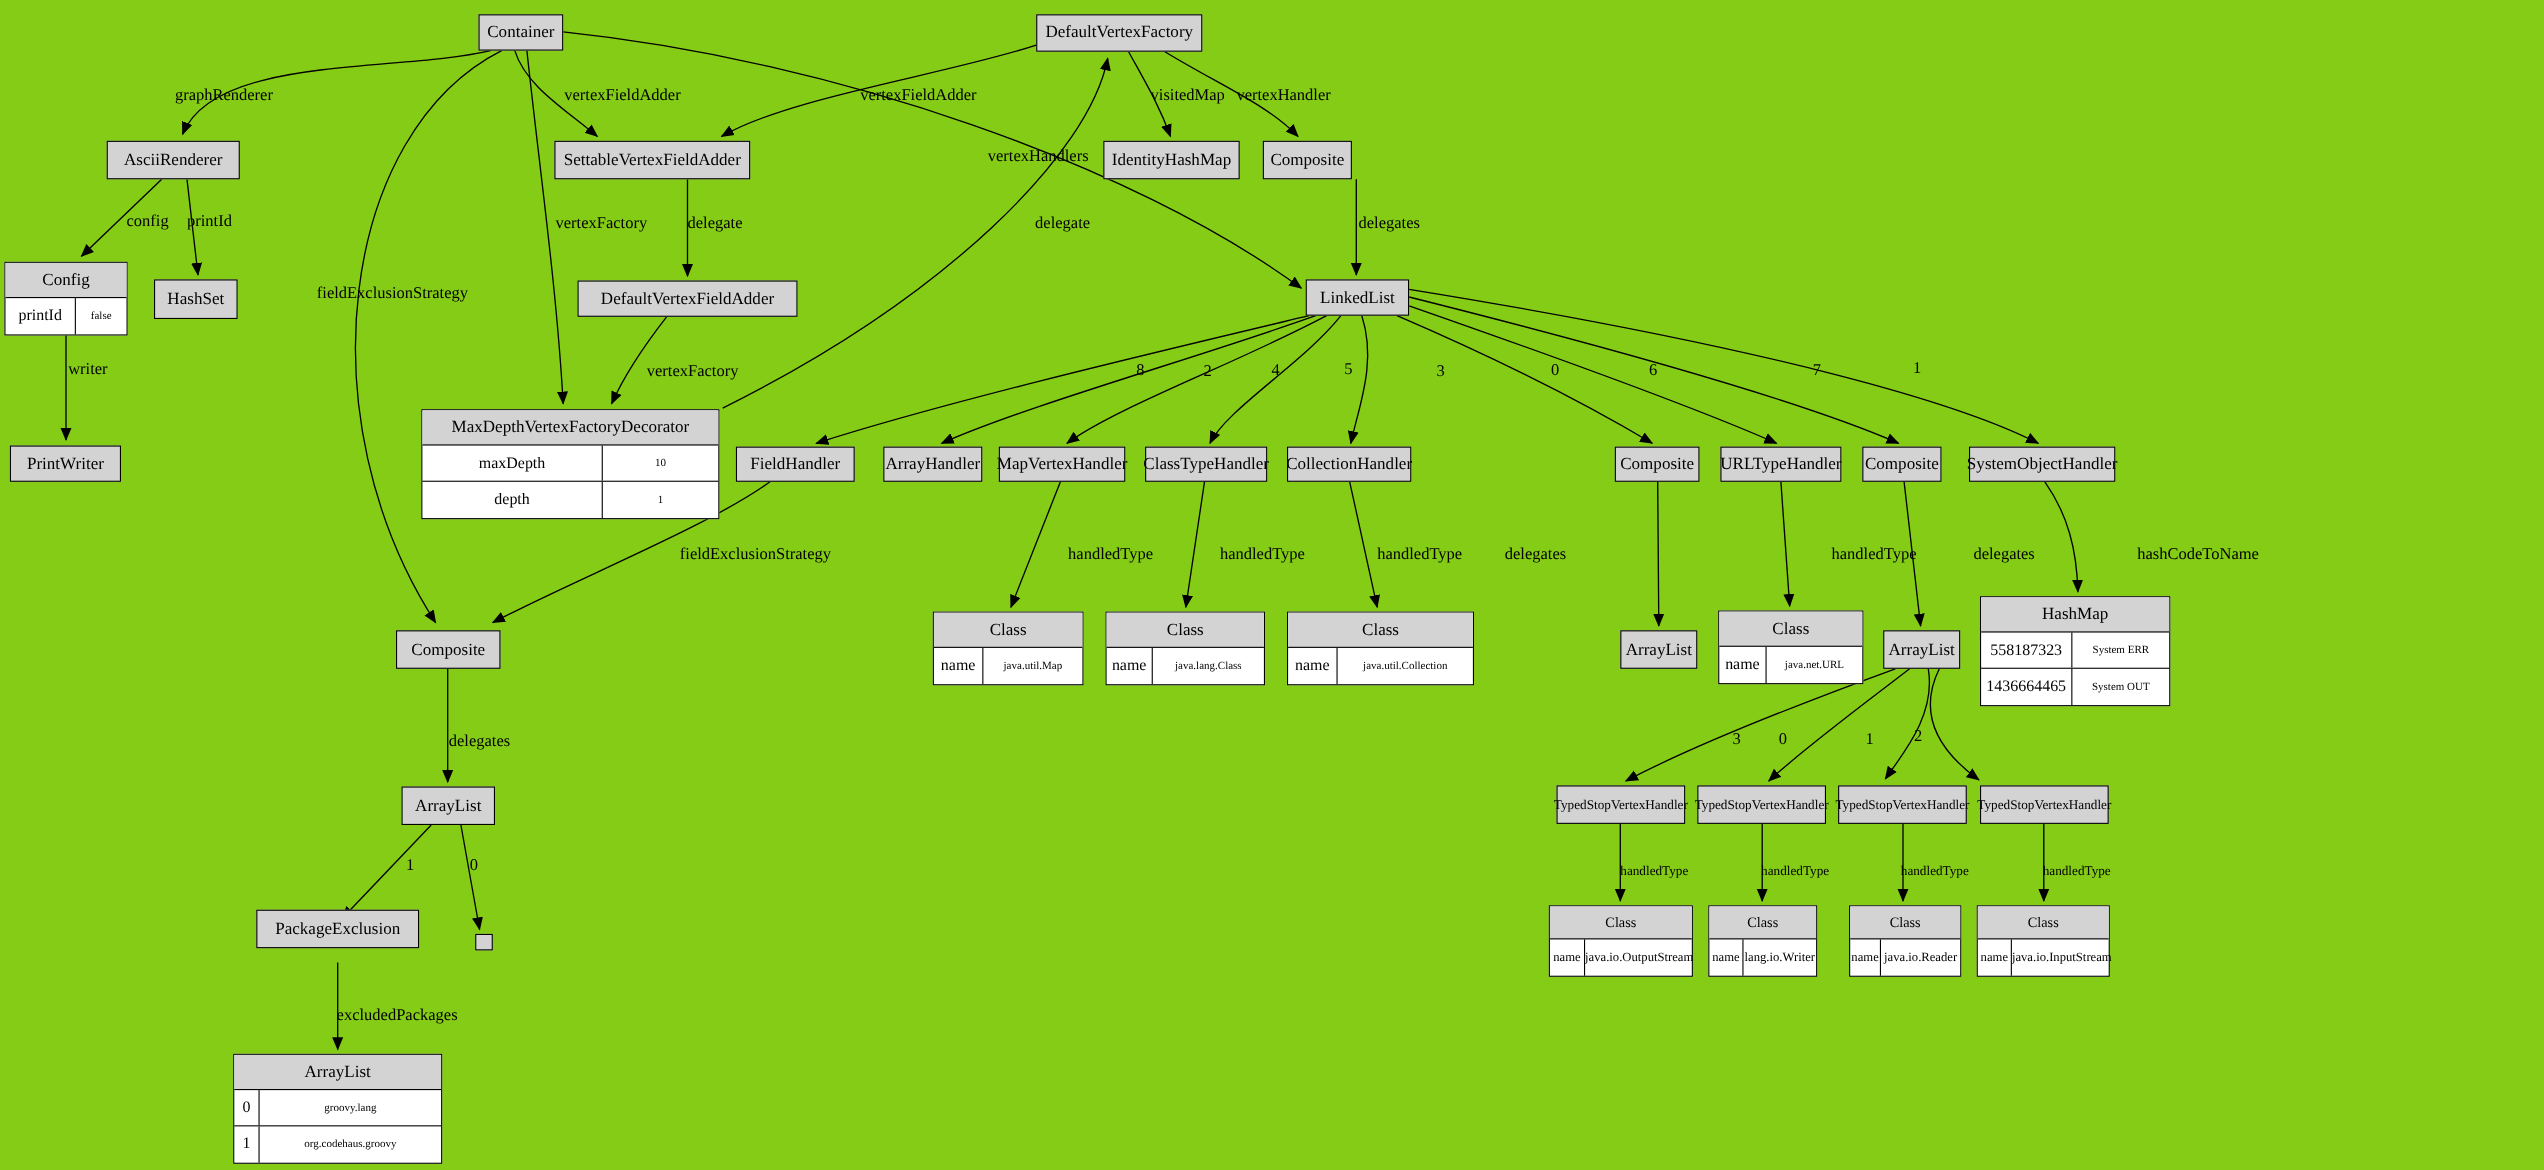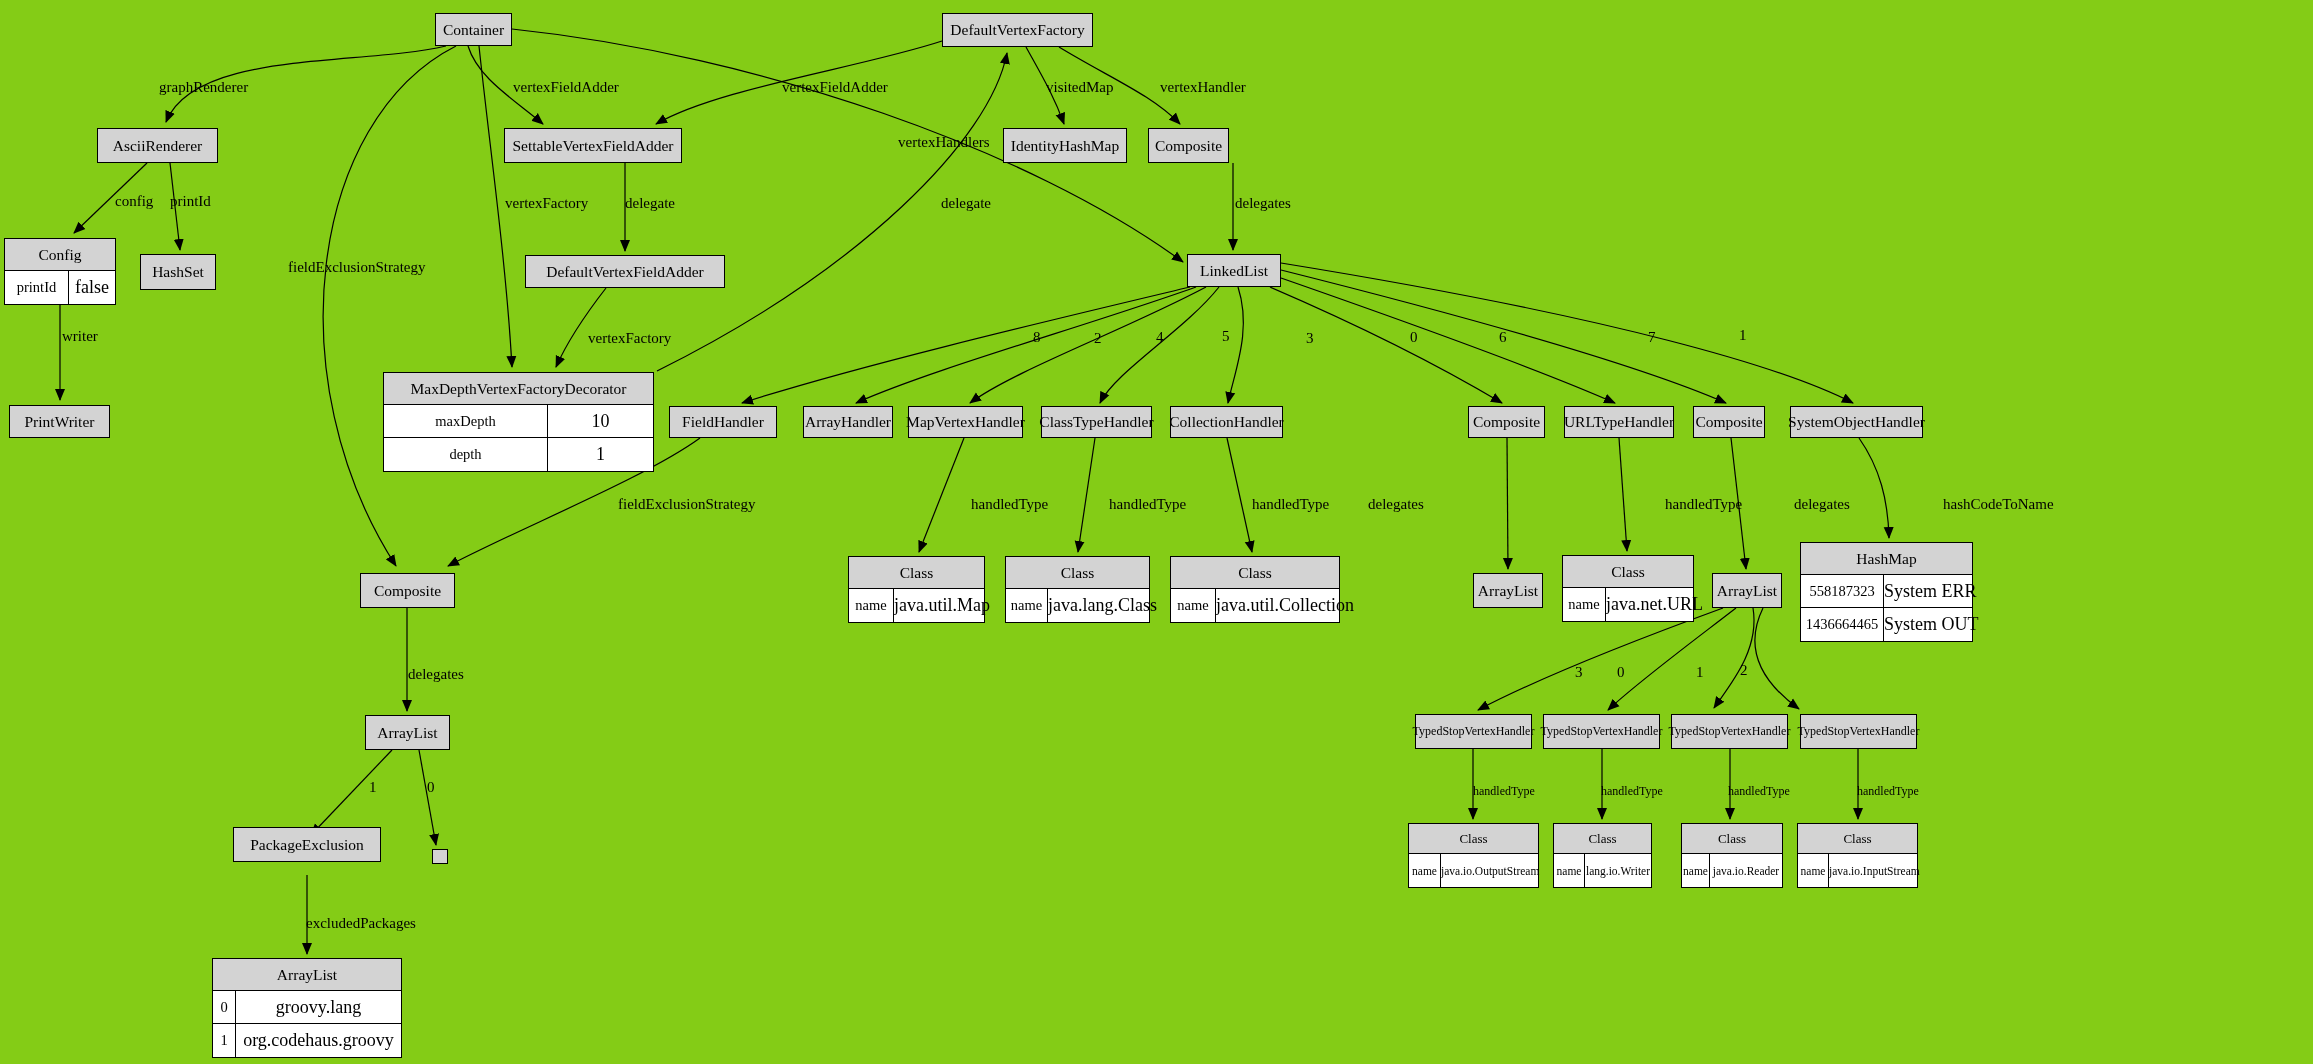--- a/index.html
+++ b/index.html
@@ -10,21 +10,21 @@
   .n{position:absolute;z-index:2;background:#d3d3d3;border:1px solid #000;box-sizing:border-box;
      display:flex;align-items:center;justify-content:center;font-size:15.5px;white-space:nowrap}
   .n.sm{font-size:12px}
   .t{position:absolute;z-index:2;border:1px solid #000;box-sizing:border-box;background:#fff}
   .th{background:#d3d3d3;border-bottom:1px solid #000;display:flex;align-items:center;justify-content:center;
       font-size:15.5px;height:32px;box-sizing:border-box}
   .row{display:flex;height:33px;box-sizing:border-box;border-bottom:1px solid #000}
   .row:last-child{border-bottom:none}
   .ck{border-right:1px solid #000;display:flex;align-items:center;justify-content:center;
       font-size:14.5px;box-sizing:border-box;flex:0 0 auto}
-  .cv{flex:1;display:flex;align-items:center;justify-content:center;font-size:18px;white-space:nowrap}
+  .cv{flex:1;display:flex;align-items:center;justify-content:center;font-size:10px;white-space:nowrap}
   .t.sm .th{font-size:13px;height:30px}
   .t.sm .ck,.t.sm .cv{font-size:11.5px}
   .t.sm .row{height:33px}
   .el{position:absolute;z-index:3;font-size:15px;white-space:nowrap}
   .el.sm{font-size:12px}
 </style>
 </head>
 <body>
 
 <div id="canvas">
@@ -216,21 +216,21 @@
     <div class="row">
         <div class="ck" style="width:23px">1</div>
         <div class="cv">org.codehaus.groovy</div>
       </div>
   </div>
 
   <span class="el" style="left:159px;top:79px">graphRenderer</span>
   <span class="el" style="left:513px;top:79px">vertexFieldAdder</span>
   <span class="el" style="left:782px;top:79px">vertexFieldAdder</span>
   <span class="el" style="left:1046px;top:79px">visitedMap</span>
-  <span class="el" style="left:1160px;top:79px">vertexHandler</span>
+  <span class="el" style="left:1124px;top:79px">vertexHandler</span>
   <span class="el" style="left:898px;top:134px">vertexHandlers</span>
   <span class="el" style="left:115px;top:193px">config</span>
   <span class="el" style="left:170px;top:193px">printId</span>
   <span class="el" style="left:288px;top:259px">fieldExclusionStrategy</span>
   <span class="el" style="left:505px;top:195px">vertexFactory</span>
   <span class="el" style="left:625px;top:195px">delegate</span>
   <span class="el" style="left:941px;top:195px">delegate</span>
   <span class="el" style="left:1235px;top:195px">delegates</span>
   <span class="el" style="left:62px;top:328px">writer</span>
   <span class="el" style="left:588px;top:330px">vertexFactory</span>

